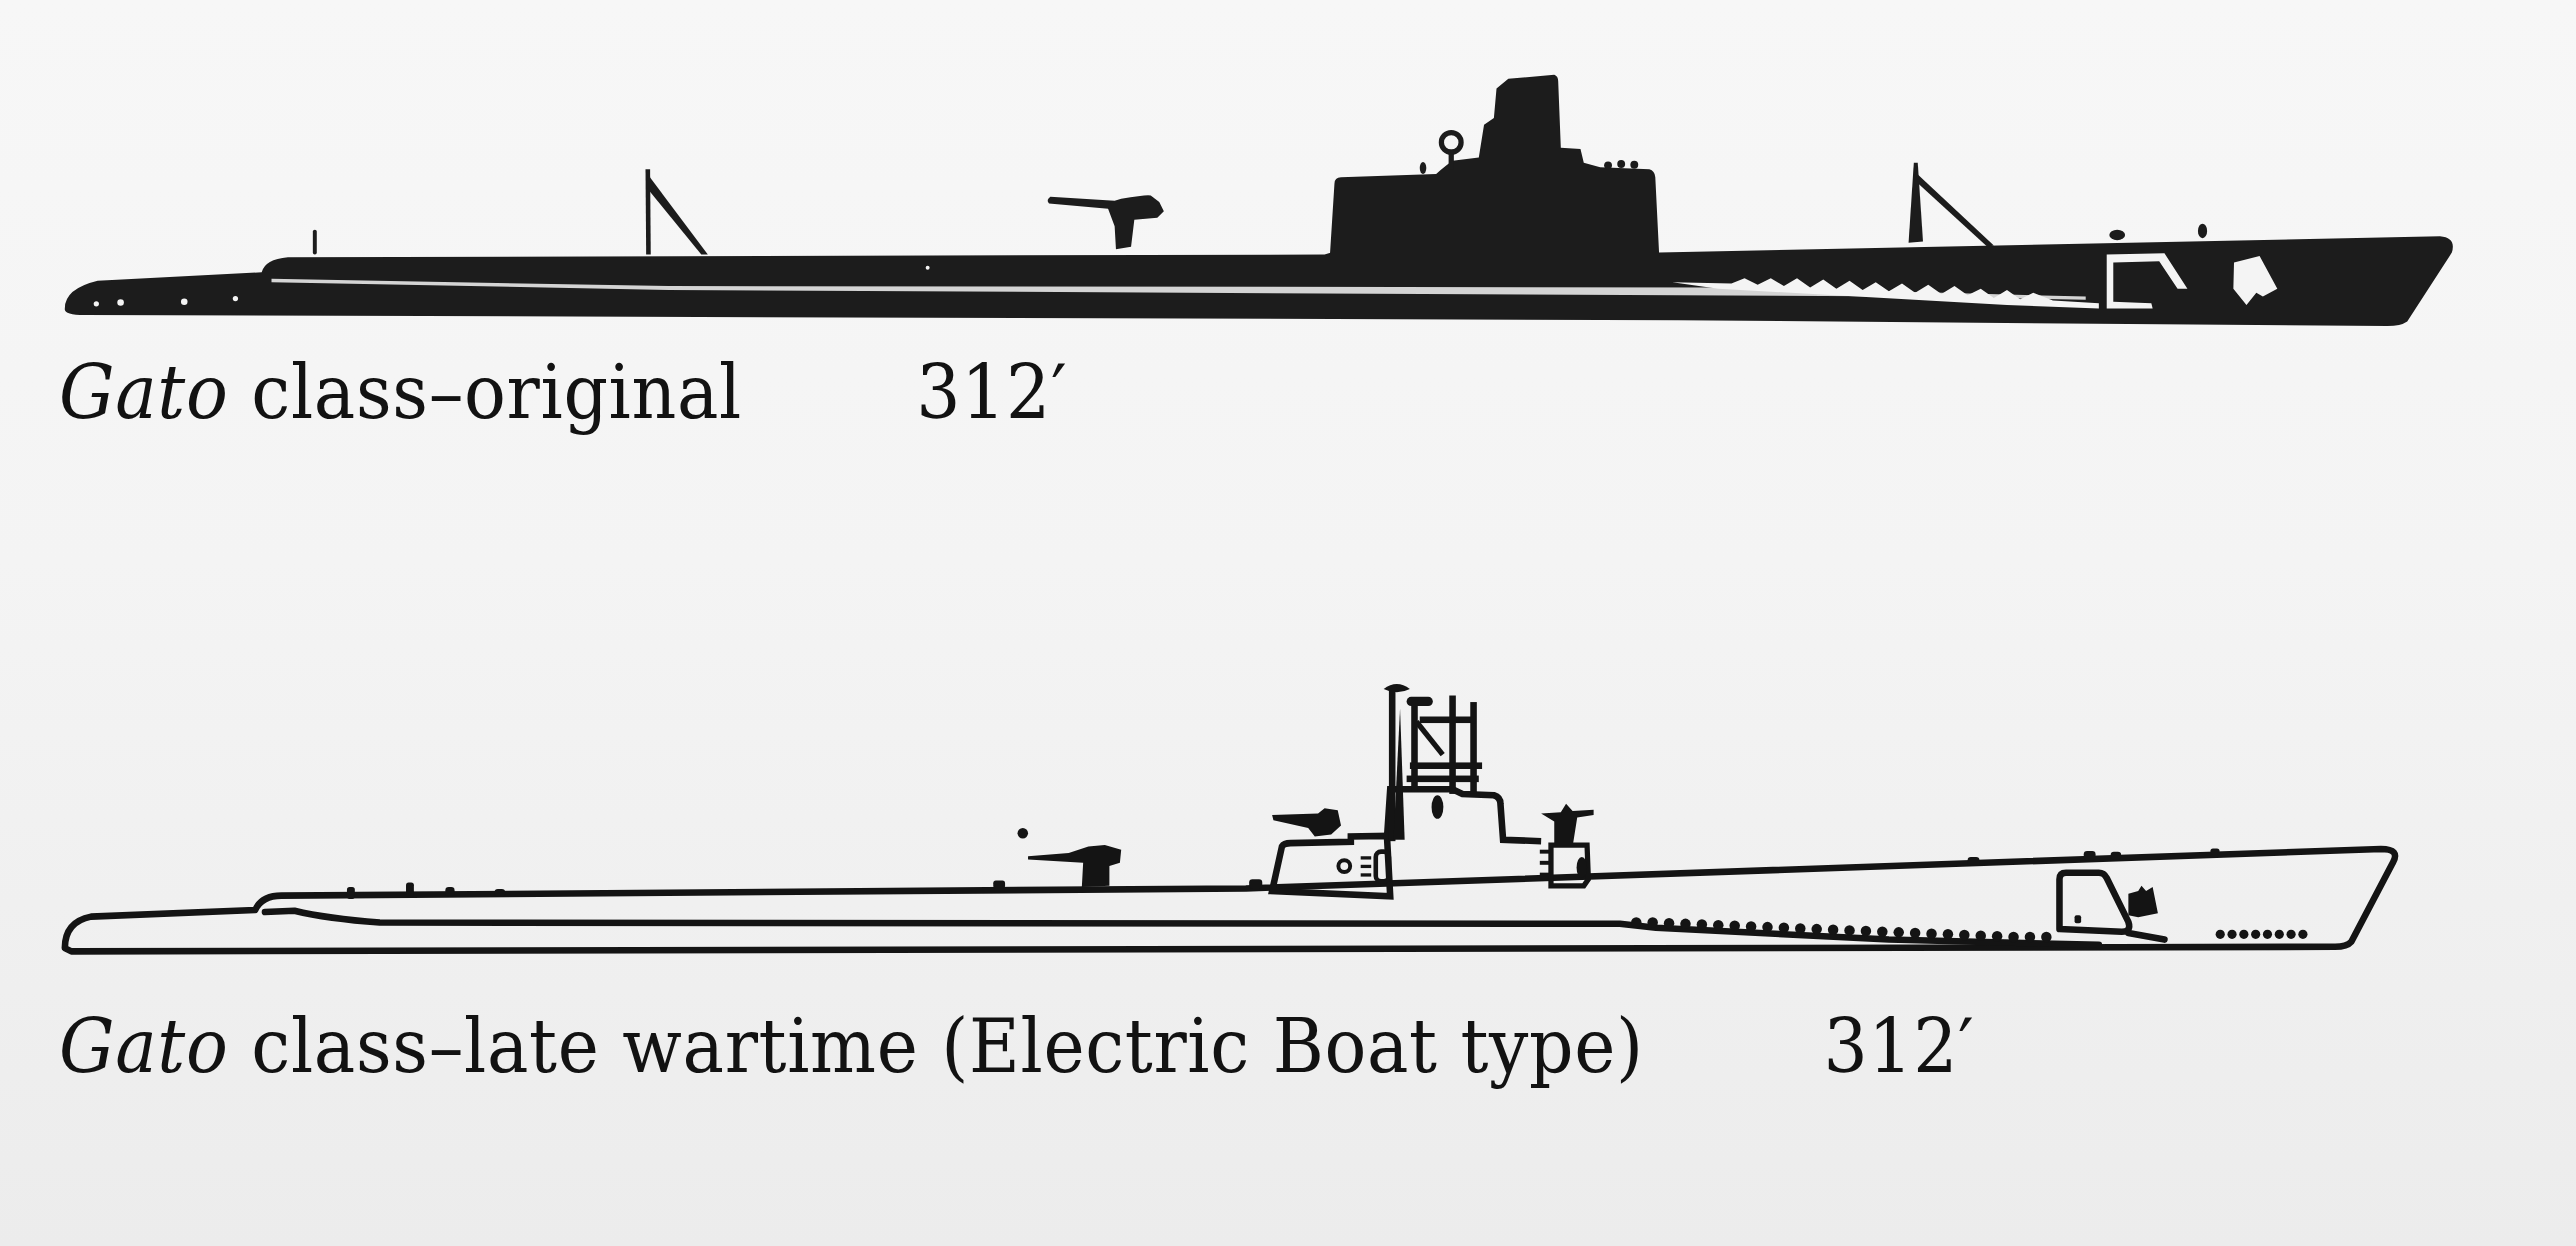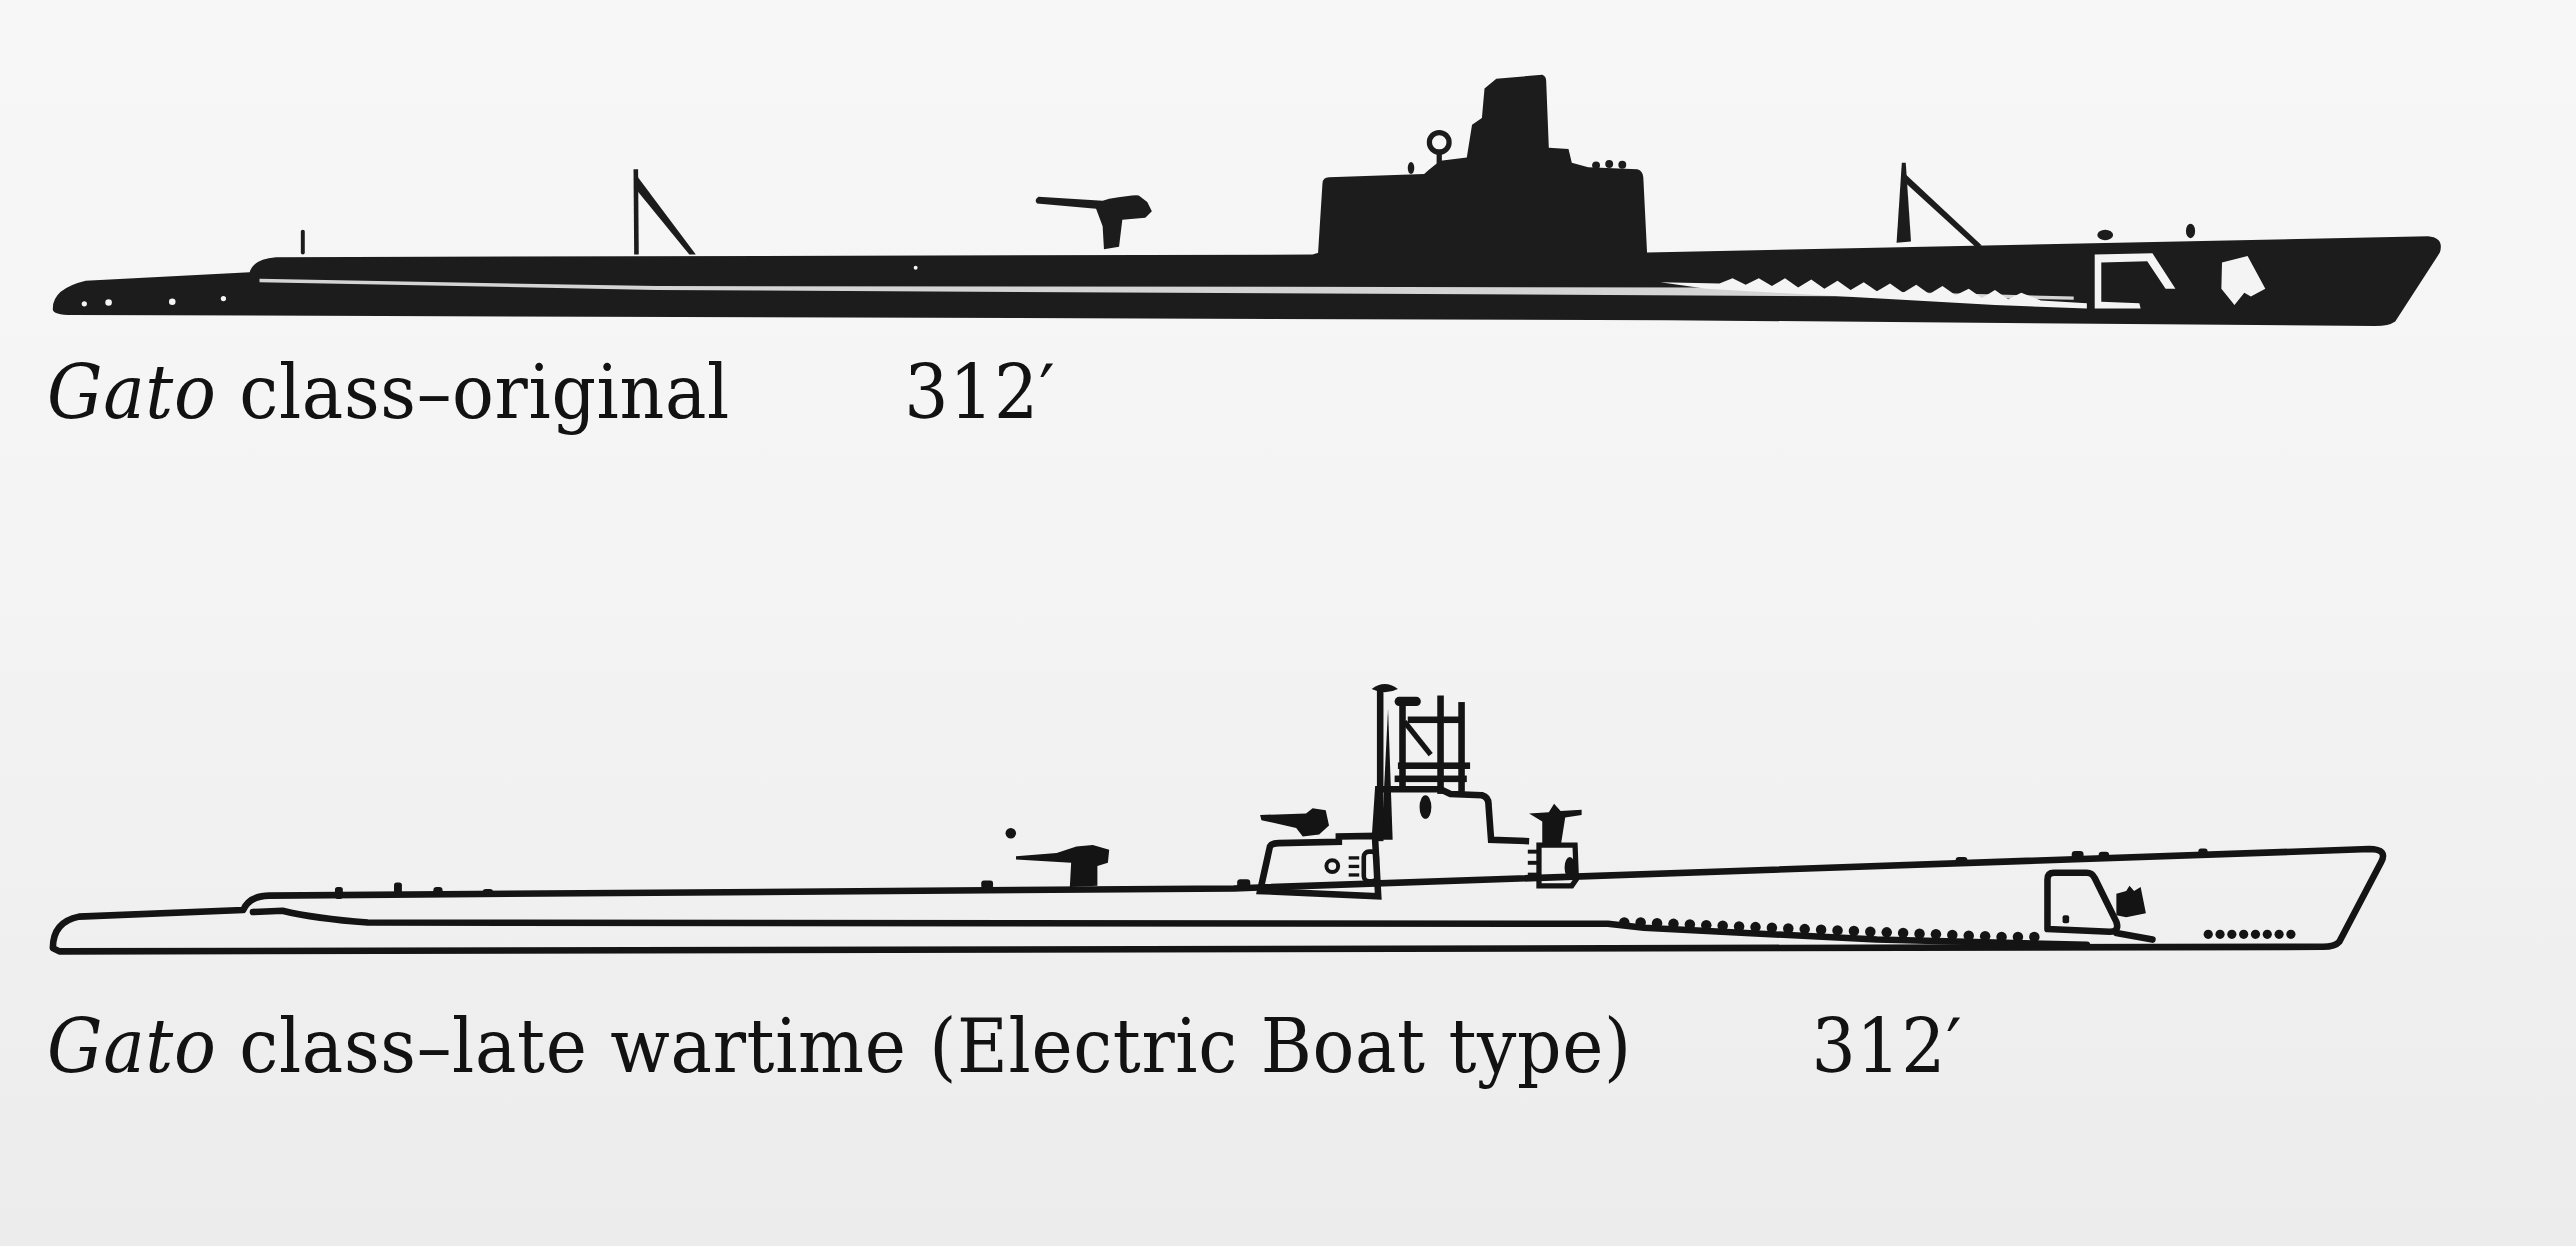--- a/index.html
+++ b/index.html
@@ -1,21 +1,21 @@
 <!DOCTYPE html>
 <html style="font-size:10.5px"><head>
 <meta charset="utf-8">
 <style>
   html, body { margin: 0; padding: 0; }
   body {
     width: 2576px; height: 1246px; overflow: hidden;
     background: linear-gradient(180deg, #f7f7f7 0%, #f4f4f4 45%, #ececec 100%);
     position: relative;
   }
-  .page { position: absolute; left: 0; top: 0; width: 2480px; height: 1246px; padding-left: 25px; }
+  .page { position: absolute; left: 12px; top: 0; width: 2480px; height: 1246px; padding-left: 25px; }
   svg.drawing { position: absolute; left: 0; top: 0; }
   .caption {
     position: absolute;
     font-family: "DejaVu Serif", "Liberation Serif", serif;
     font-size: 74px;
     color: #121212;
     white-space: nowrap;
     letter-spacing: 0.7px;
     transform: scaleX(0.94);
     transform-origin: left center;

